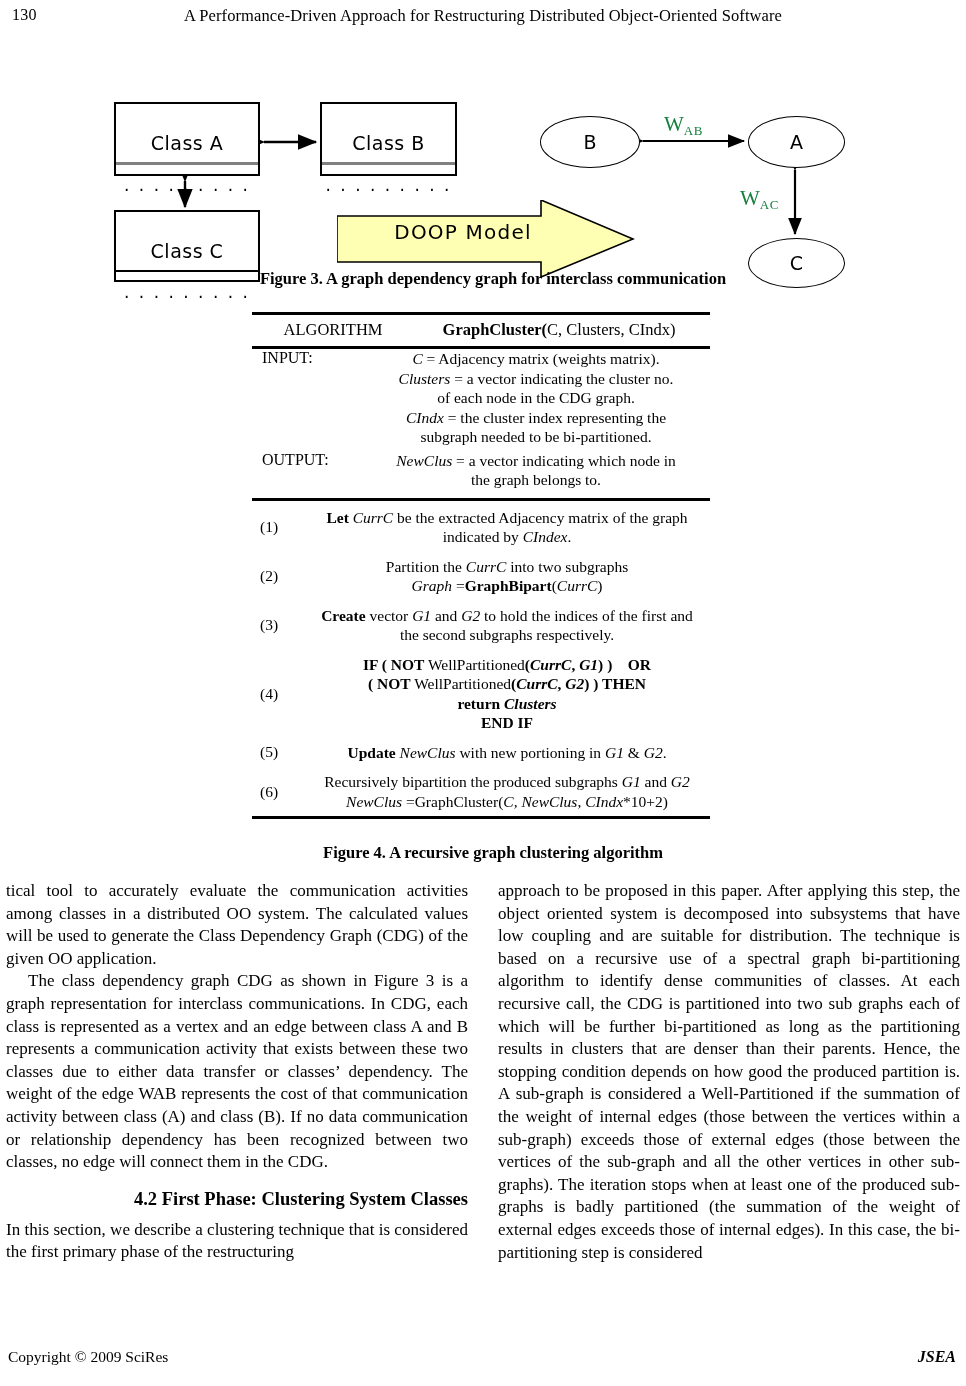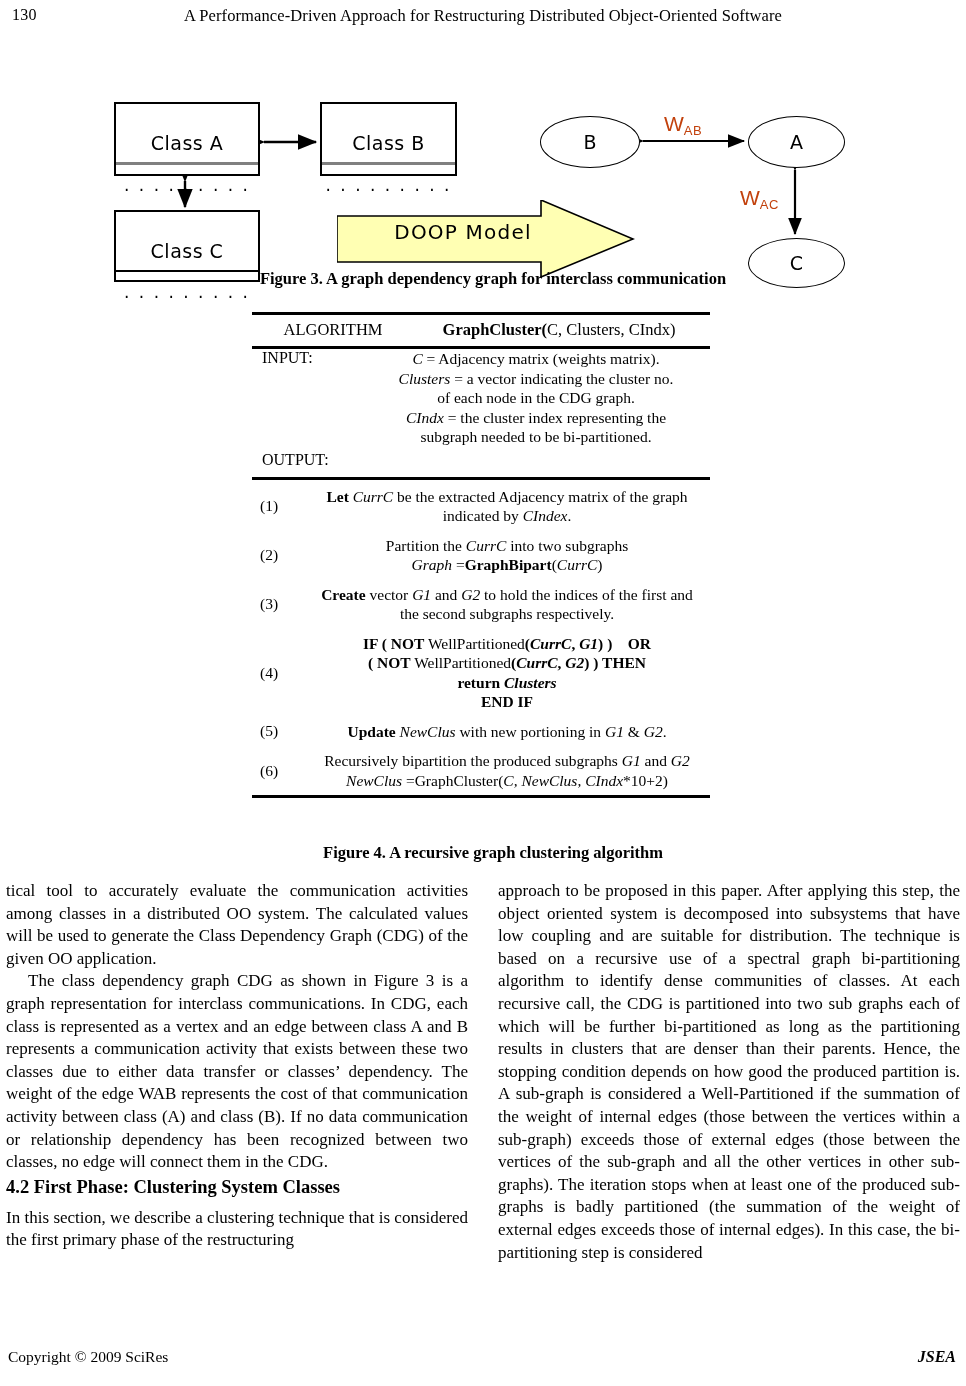--- a/index.html
+++ b/index.html
@@ -115,22 +115,22 @@
     text-align: center;
     font-family: "DejaVu Sans", sans-serif;
     font-size: 19px;
   }
   #node-b { left: 540px; top: 74px;  width: 98px; height: 50px; line-height: 50px; }
   #node-a { left: 748px; top: 74px;  width: 95px; height: 50px; line-height: 50px; }
   #node-c { left: 748px; top: 196px; width: 95px; height: 48px; line-height: 48px; }
 
   .weight-label {
     position: absolute;
-    font-family: Liberation Sans, sans-serif;
-    color: #c2410c;
+    font-family: Liberation Serif, serif;
+    color: #15803d;
   }
   .weight-label .w-main { font-size: 21px; }
   .weight-label .w-sub  { font-size: 13px; vertical-align: sub; letter-spacing: .5px; }
   #w-ab { left: 664px; top: 70px; }
   #w-ac { left: 740px; top: 144px; }
 
   .fig-caption {
     position: absolute;
     width: 966px;
     left: 10px;
@@ -203,22 +203,22 @@
     text-align: justify;
     text-justify: inter-word;
   }
   #col-left  { left: 6px; }
   #col-right { left: 498px; }
   .col p { margin: 0; }
   .col p.indent { text-indent: 22px; }
   .col h2 {
     font-size: 18.5px;
     font-weight: bold;
-    margin: 2px 0 9px 0;
-    text-align: left;
+    margin: 14px 0 9px 0;
+    text-align: right;
     line-height: 22px;
   }
 
   
   .footer {
     position: absolute;
     left: 0;
     bottom: 16px;
     width: 966px;
     height: 22px;
@@ -319,20 +319,24 @@
       <div class="io-val">
         <div><em>C</em> = Adjacency matrix (weights matrix).</div>
         <div><em>Clusters</em> = a vector indicating the cluster no.</div>
         <div>of each node in the CDG graph.</div>
         <div><em>CIndx</em> = the cluster index representing the</div>
         <div>subgraph needed to be bi-partitioned.</div>
       </div>
     </div>
     <div class="io-row" style="padding-top:4px;">
       <div class="io-lbl">OUTPUT:</div>
+      <div class="io-val">
+        <div><em>NewClus</em> = a vector indicating which node in</div>
+        <div>the graph belongs to.</div>
+      </div>
     </div>
   </div>
 
   <div class="rule-thick" style="margin-top:8px;"></div>
 
   <div class="steps">
 
     <div class="step">
       <div class="step-no">(1)</div>
       <div class="step-txt">

